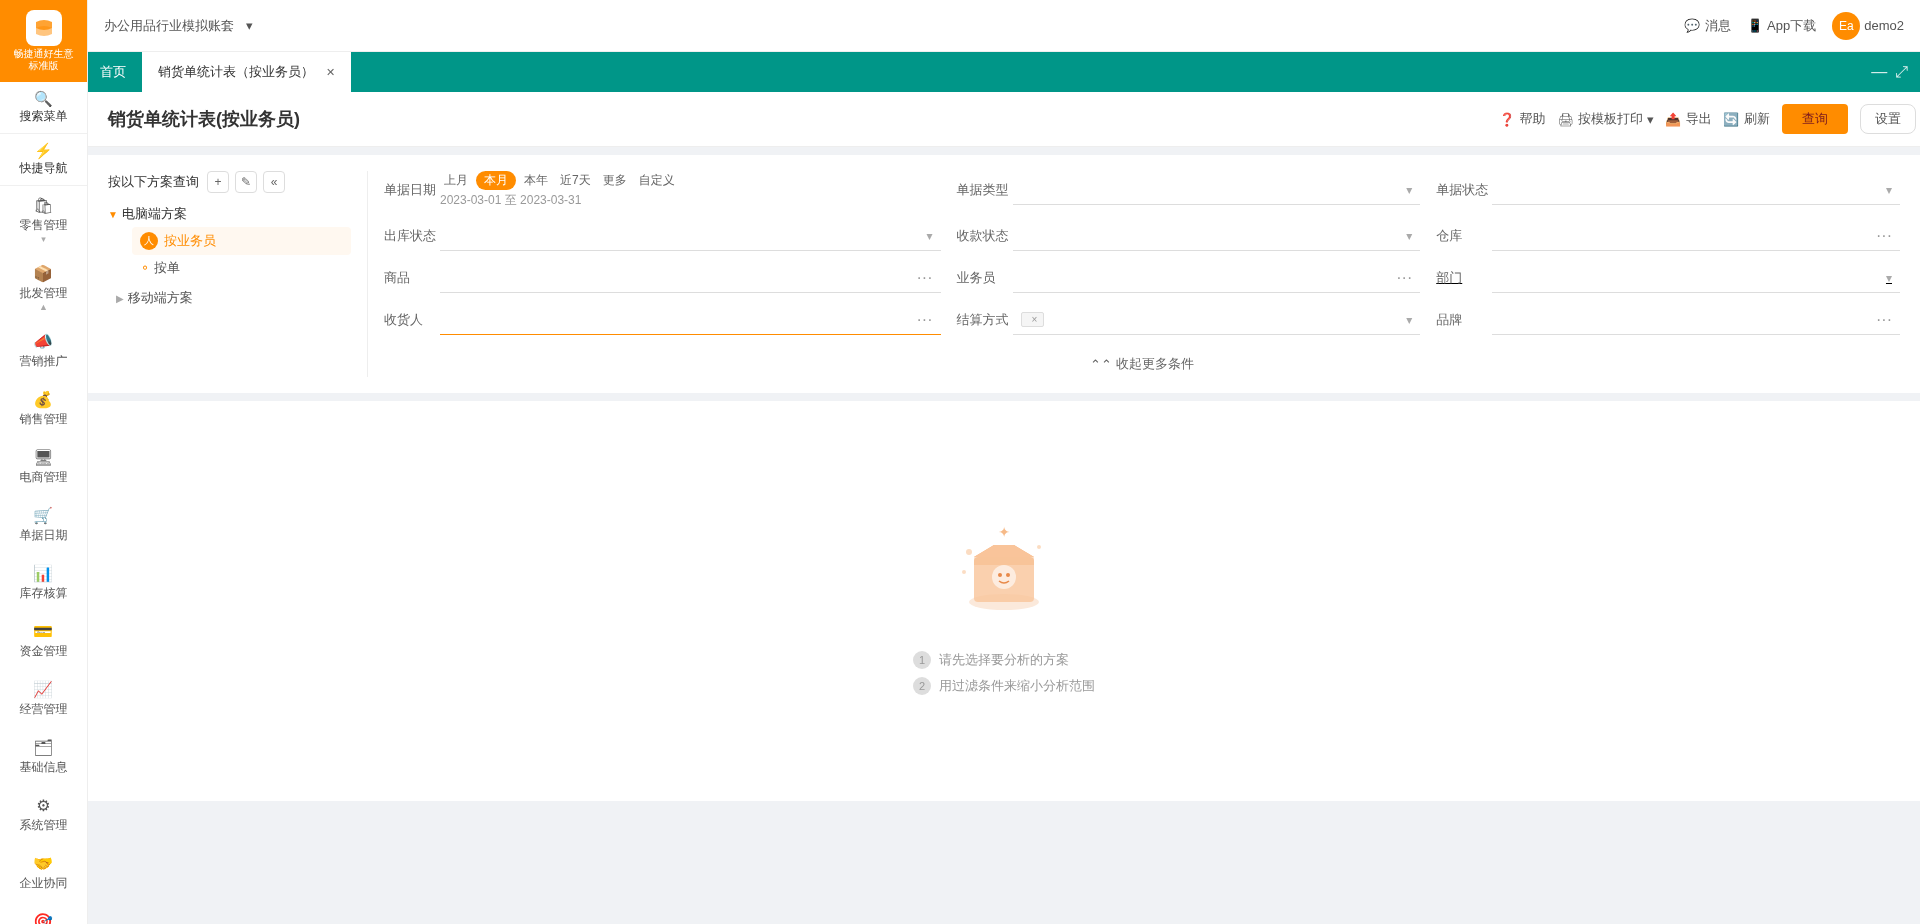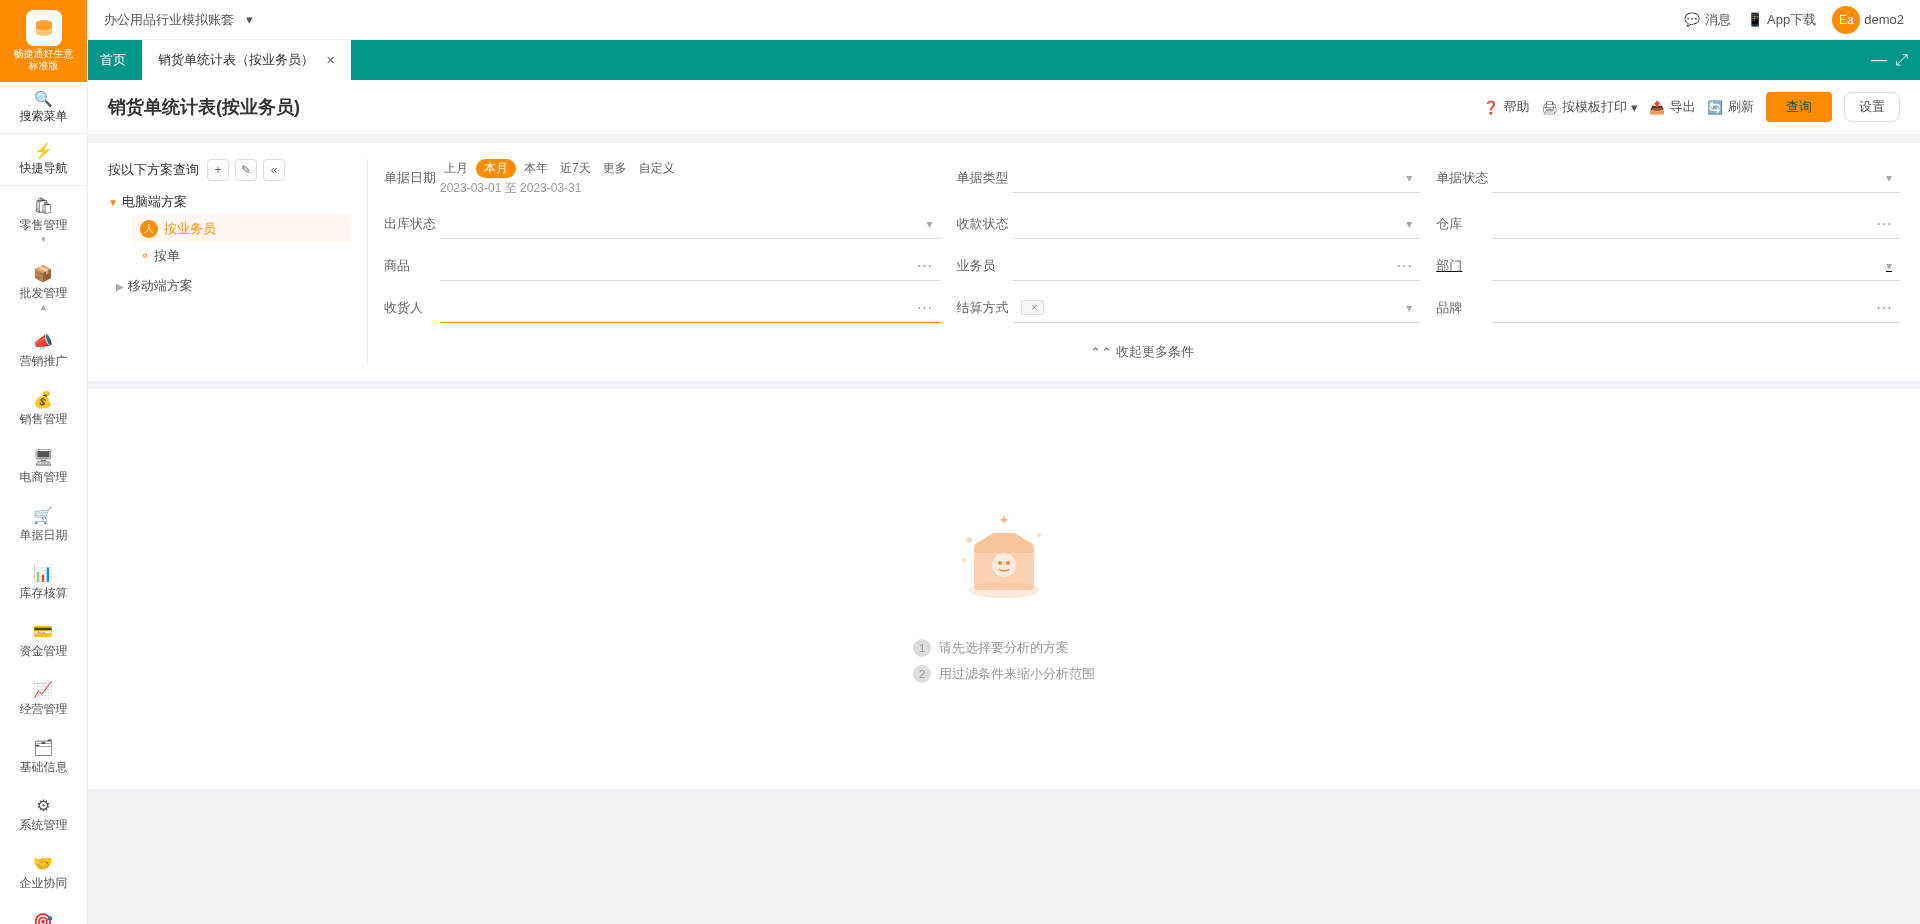--- a/index.html
+++ b/index.html
@@ -17,45 +17,45 @@
     .sidebar-nav span { font-size: 12px; color: #333; }
     .sidebar-menu { flex: 1; width: 100%; overflow-y: auto; }
     .sidebar-item { width: 100%; padding: 10px 4px; text-align: center; cursor: pointer; display: flex; flex-direction: column; align-items: center; color: #555; font-size: 12px; }
     .sidebar-item .item-icon { font-size: 16px; margin-bottom: 2px; }
     .sidebar-item-label { font-size: 12px; }
 
     
     .main { flex: 1; display: flex; flex-direction: column; overflow: hidden; }
 
     
-    .topbar { height: 40px; background: #fff; border-bottom: 1px solid #eee; display: flex; align-items: center; padding: 0 16px; gap: 12px; }
+    .topbar { height: 52px; background: #fff; border-bottom: 1px solid #eee; display: flex; align-items: center; padding: 0 16px; gap: 12px; }
     .topbar-title { color: #555; font-size: 13px; }
     .topbar-dropdown { color: #555; font-size: 13px; cursor: pointer; }
     .topbar-right { margin-left: auto; display: flex; align-items: center; gap: 16px; }
     .topbar-right-item { display: flex; align-items: center; gap: 4px; color: #555; font-size: 13px; cursor: pointer; }
     .avatar { width: 28px; height: 28px; border-radius: 50%; background: #ff8c00; display: flex; align-items: center; justify-content: center; color: #fff; font-size: 12px; overflow: hidden; }
 
     
     .tabbar { height: 40px; background: #009688; display: flex; align-items: center; padding: 0 0; }
     .tab { height: 40px; display: flex; align-items: center; padding: 0 16px; cursor: pointer; font-size: 13px; color: rgba(255,255,255,0.85); gap: 8px; }
     .tab.active { background: #fff; color: #333; }
     .tab-home { color: #fff; padding-left: 12px; }
     .tab-close { font-size: 11px; color: #666; cursor: pointer; margin-left: 4px; }
     .tab-actions { margin-left: auto; display: flex; align-items: center; gap: 8px; padding-right: 12px; }
     .tab-action-btn { color: rgba(255,255,255,0.85); cursor: pointer; font-size: 16px; }
 
     
     .content { flex: 1; overflow: auto; padding: 0; background: #f0f2f5; }
 
     
-    .page-header { background: #fff; padding: 12px 20px 0 20px; display: flex; align-items: center; justify-content: space-between; border-bottom: 1px solid #eee; }
+    .page-header { background: #fff; padding: 12px 4px 0 20px; display: flex; align-items: center; justify-content: space-between; border-bottom: 1px solid #eee; }
     .page-title { font-size: 18px; font-weight: bold; color: #333; padding-bottom: 12px; }
     .page-header-actions { display: flex; align-items: center; gap: 12px; padding-bottom: 12px; }
     .header-action-btn { display: flex; align-items: center; gap: 4px; color: #555; font-size: 13px; cursor: pointer; }
-    .btn-primary { background: #ff8c00; color: #14532d; border: none; padding: 6px 20px; border-radius: 4px; cursor: pointer; font-size: 13px; }
+    .btn-primary { background: #ff8c00; color: #7f1d1d; border: none; padding: 6px 20px; border-radius: 4px; cursor: pointer; font-size: 13px; }
     .btn-secondary { background: #fff; color: #555; border: 1px solid #ddd; padding: 5px 14px; border-radius: 8px; cursor: pointer; font-size: 13px; }
 
     
     .filter-area { background: #fff; margin-top: 8px; padding: 16px 20px; }
     .filter-main { display: flex; gap: 0; }
     .filter-left { width: 260px; border-right: 1px solid #eee; padding-right: 16px; flex-shrink: 0; }
     .filter-right { flex: 1; padding-left: 16px; }
     .filter-section-title { font-size: 13px; color: #333; margin-bottom: 8px; display: flex; align-items: center; gap: 8px; }
     .filter-section-actions { display: flex; gap: 6px; }
     .filter-icon-btn { width: 22px; height: 22px; border: 1px solid #ddd; border-radius: 4px; display: flex; align-items: center; justify-content: center; cursor: pointer; color: #666; font-size: 12px; }

